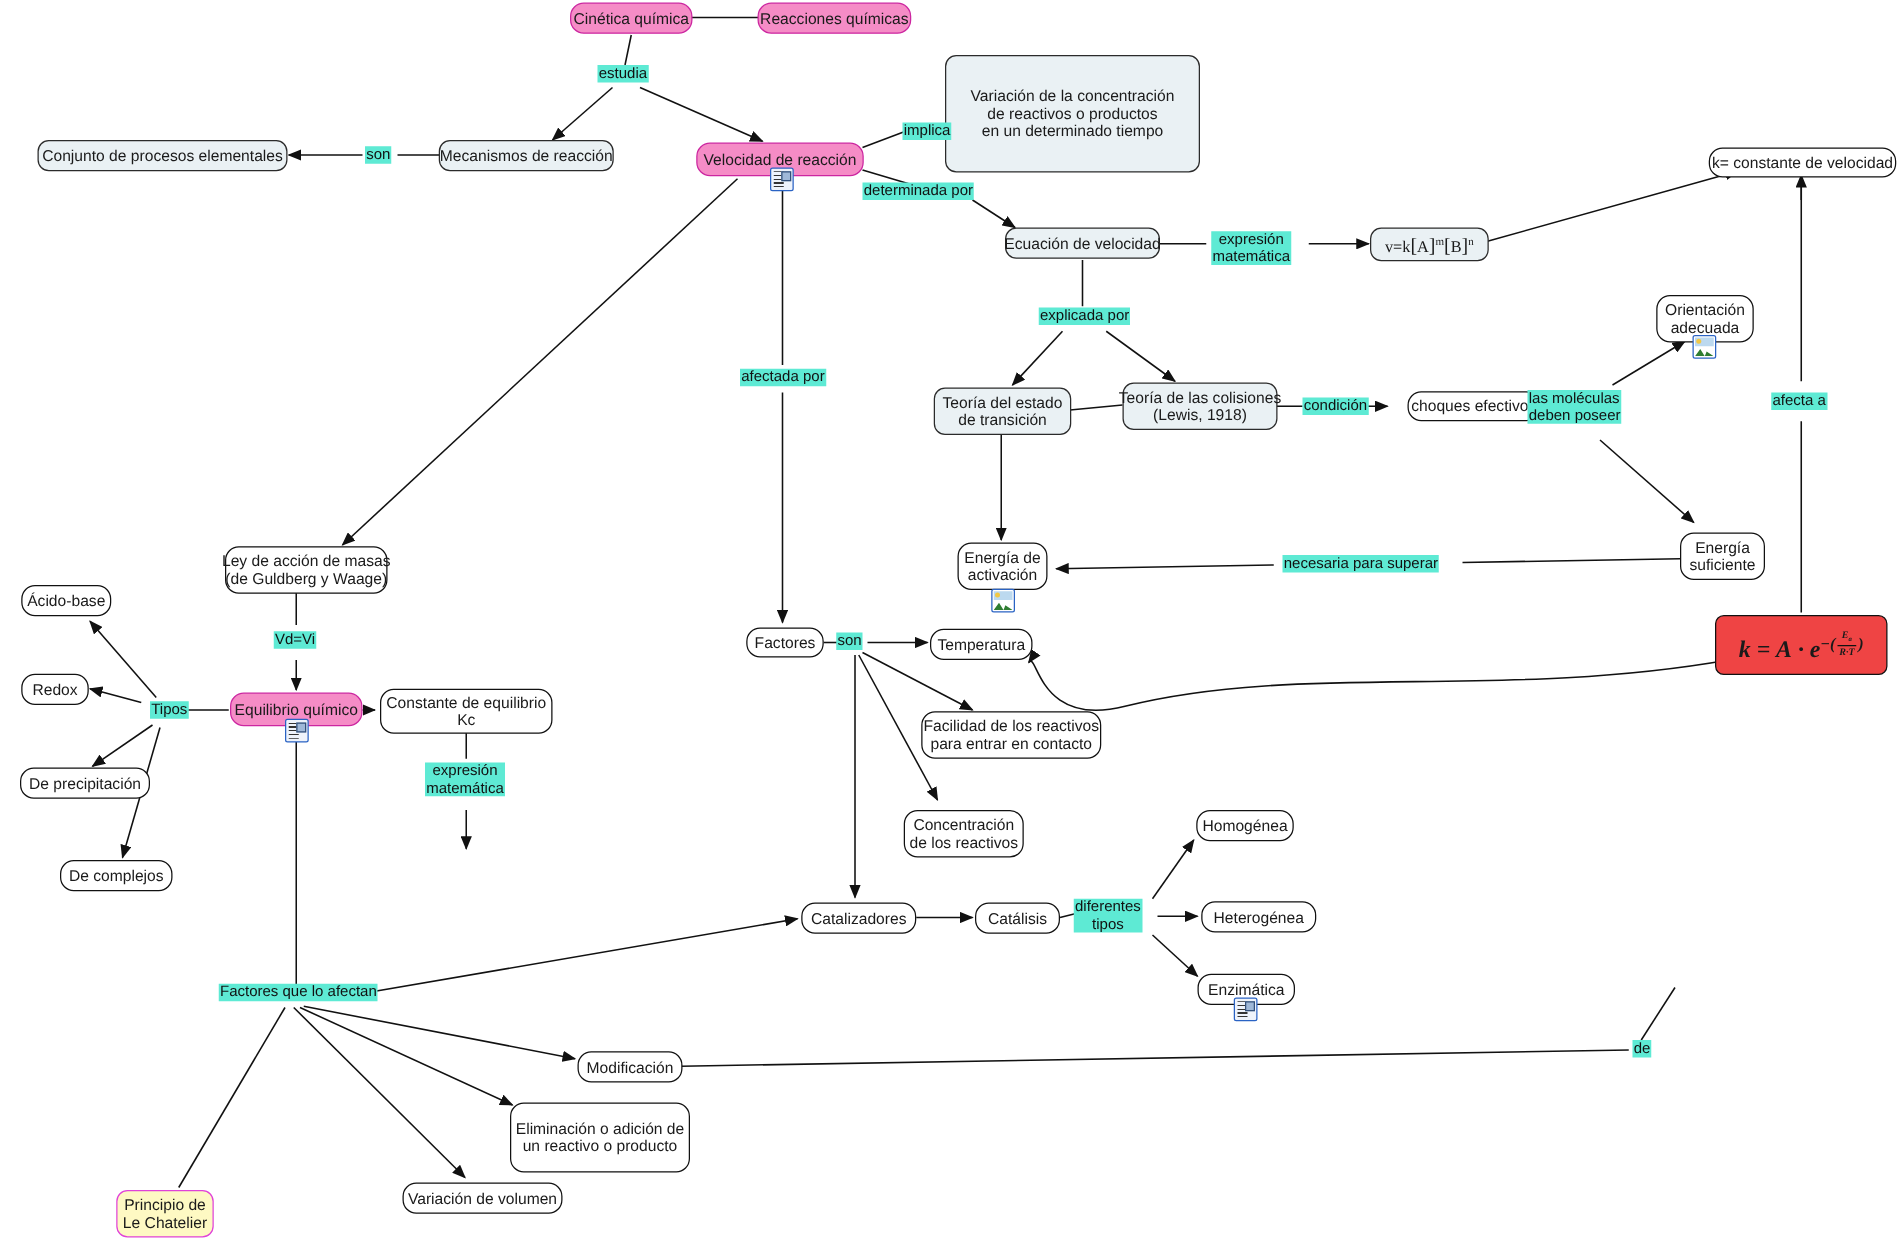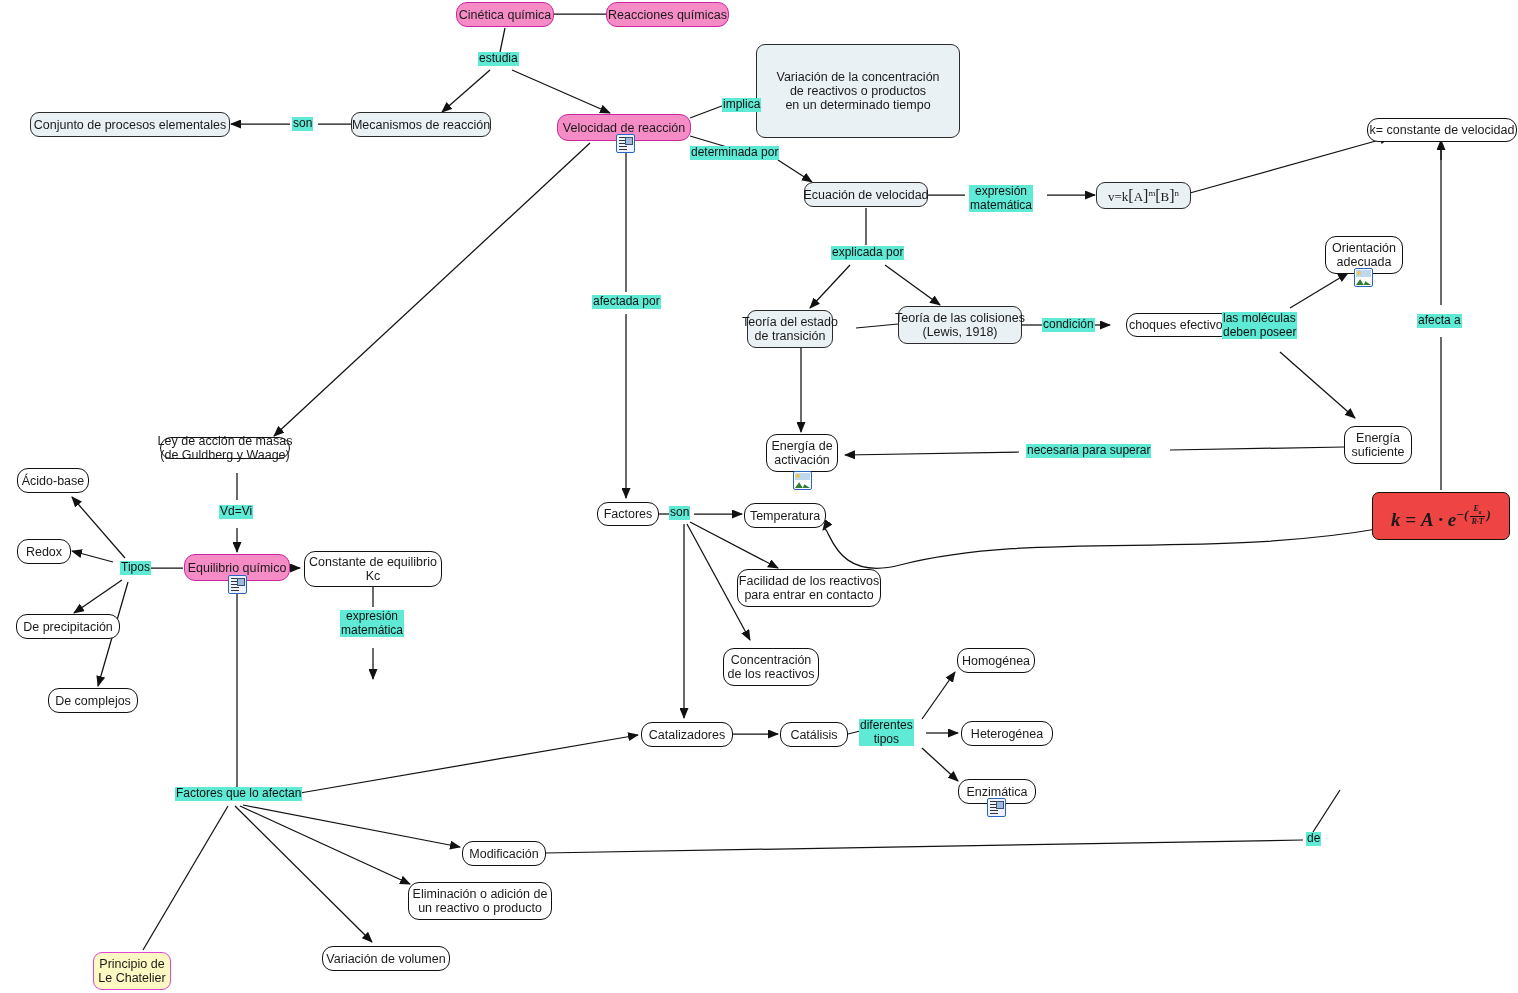--- a/index.html
+++ b/index.html
@@ -220,21 +220,21 @@
 en un determinado tiempo</div>
 
   <div class="node" style="left:804px;top:182px;width:124px;height:25px;">Ecuación de velocidad</div>
 
   <div class="node" style="left:1096px;top:182px;width:95px;height:27px;">
     <span class="vform math">v=k<span class="brk">[</span>A<span class="brk">]</span><sup>m</sup><span class="brk">[</span>B<span class="brk">]</span><sup>n</sup></span>
   </div>
 
   <div class="node plain" style="left:1367px;top:118px;width:150px;height:24px;">k= constante de velocidad</div>
 
-  <div class="node" style="left:747px;top:310px;width:86px;height:38px;">Teoría del estado
+  <div class="node" style="left:747px;top:310px;width:110px;height:38px;">Teoría del estado
 de transición</div>
 
   <div class="node" style="left:898px;top:306px;width:124px;height:38px;">Teoría de las colisiones
 (Lewis, 1918)</div>
 
   <div class="node plain" style="left:1110px;top:313px;width:106px;height:24px;margin-left:16px;">choques efectivos</div>
 
   <div class="node plain" style="left:1325px;top:236px;width:78px;height:38px;">Orientación
 adecuada</div>
   <div class="img-icon" style="left:1354px;top:268px;">
@@ -275,21 +275,21 @@
   <div class="node plain" style="left:957px;top:648px;width:78px;height:25px;">Homogénea</div>
 
   <div class="node plain" style="left:961px;top:721px;width:92px;height:25px;">Heterogénea</div>
 
   <div class="node plain" style="left:958px;top:779px;width:78px;height:25px;">Enzimática</div>
   <div class="doc-icon" style="left:987px;top:798px;">
     <span class="lines"></span>
       <span class="sq"></span>
   </div>
 
-  <div class="node plain" style="left:160px;top:437px;width:130px;height:22px;">Ley de acción de masas
+  <div class="node plain" style="left:180px;top:437px;width:130px;height:38px;">Ley de acción de masas
 (de Guldberg y Waage)</div>
 
   <div class="node pink" style="left:184px;top:554px;width:106px;height:27px;">Equilibrio químico</div>
   <div class="doc-icon" style="left:228px;top:575px;">
     <span class="lines"></span>
       <span class="sq"></span>
   </div>
 
   <div class="node plain" style="left:304px;top:551px;width:138px;height:36px;">Constante de equilibrio
 Kc</div>
@@ -298,21 +298,21 @@
   <div class="node plain" style="left:17px;top:468px;width:72px;height:25px;">Ácido-base</div>
 
   <div class="node plain" style="left:17px;top:539px;width:54px;height:25px;">Redox</div>
 
   <div class="node plain" style="left:16px;top:614px;width:104px;height:25px;">De precipitación</div>
 
   <div class="node plain" style="left:48px;top:688px;width:90px;height:25px;">De complejos</div>
 
   <div class="node plain" style="left:462px;top:841px;width:84px;height:25px;">Modificación</div>
 
-  <div class="node plain" style="left:408px;top:882px;width:144px;height:38px;">Eliminación o adición de
+  <div class="node plain" style="left:408px;top:882px;width:144px;height:56px;">Eliminación o adición de
 un reactivo o producto</div>
 
   <div class="node plain" style="left:322px;top:946px;width:128px;height:25px;">Variación de volumen</div>
 
   <div class="node lechat" style="left:93px;top:952px;width:78px;height:38px;">Principio de
 Le Chatelier</div>
 
   <div class="edgelabel" style="left:478px;top:52px;">estudia</div>
 
   <div class="edgelabel" style="left:292px;top:117px;">son</div>

